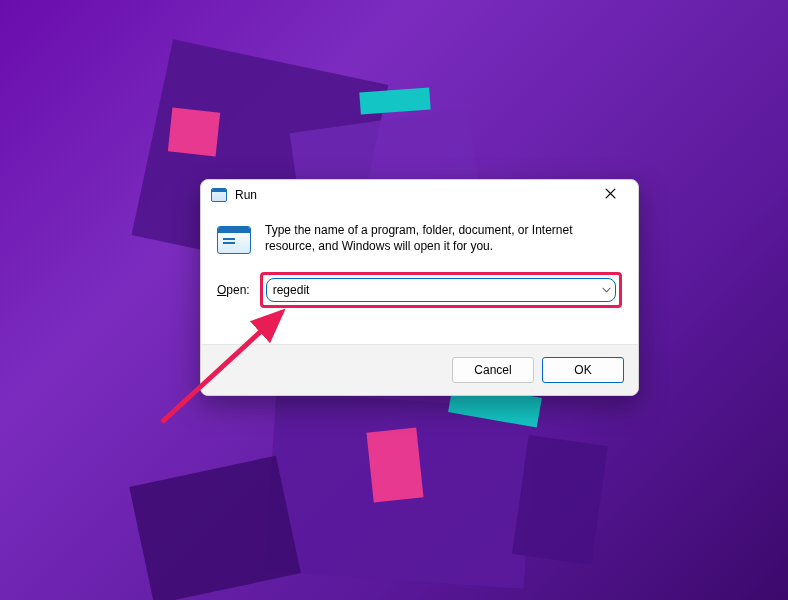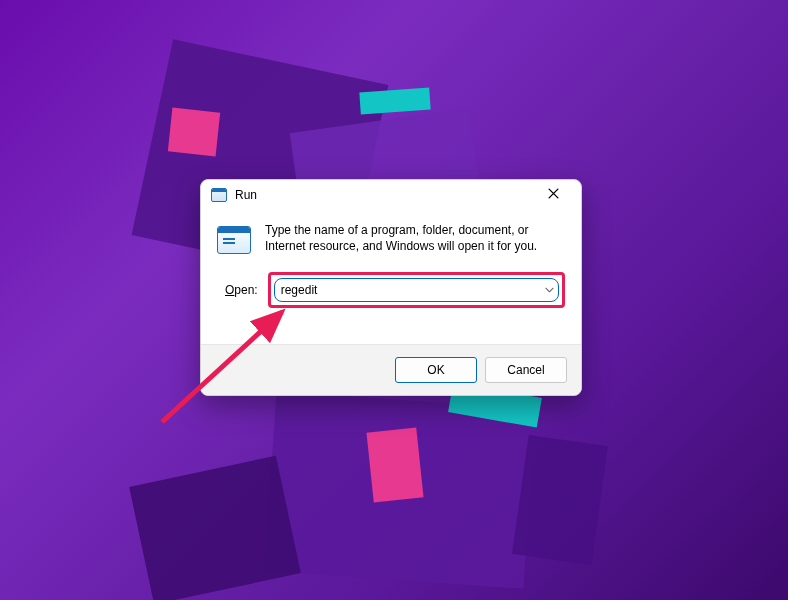--- a/index.html
+++ b/index.html
@@ -19,21 +19,21 @@
     .s4 { left: 360px; top: 90px;  width: 70px;  height: 22px;  background: #14c5c5; transform: rotate(-4deg); }
     .s5 { left: 270px; top: 400px; width: 260px; height: 180px; background: rgba(90,25,155,.9); transform: rotate(4deg); }
     .s6 { left: 370px; top: 430px; width: 50px;  height: 70px;  background: #e6398f; transform: rotate(-6deg); }
     .s7 { left: 450px; top: 390px; width: 90px;  height: 30px;  background: #14c5c5; transform: rotate(10deg); }
     .s8 { left: 140px; top: 470px; width: 150px; height: 120px; background: rgba(60,10,110,.85); transform: rotate(-12deg); }
     .s9 { left: 520px; top: 440px; width: 80px;  height: 120px; background: rgba(70,15,130,.8); transform: rotate(8deg); }
 
     .run-dialog {
       position: absolute;
       left: 200px; top: 179px;
-      width: 382px; height: 217px;
+      width: 439px; height: 217px;
       background: #ffffff;
       border: 1px solid #d0d0d0;
       border-radius: 8px;
       box-shadow: 0 10px 28px rgba(0,0,0,.35);
       display: flex; flex-direction: column;
       color: #000;
     }
     .titlebar {
       height: 30px;
       display: flex; align-items: center;
@@ -72,21 +72,21 @@
     .app-icon::before {
       content: ""; position: absolute; left: 0; right: 0; top: 0; height: 6px;
       background: #1b6fb8; border-radius: 2px 2px 0 0;
     }
     .app-icon::after {
       content: ""; position: absolute; left: 5px; top: 11px; width: 12px; height: 2px;
       background: #1b6fb8; box-shadow: 0 4px 0 #1b6fb8;
     }
     .desc-text { font-size: 12px; line-height: 1.35; color: #000; }
 
-    .open-row { display: flex; align-items: center; gap: 10px; margin-left: 8px; }
+    .open-row { display: flex; align-items: center; gap: 10px; }
     .open-label { font-size: 12px; }
     .open-label .ul { text-decoration: underline; }
     .highlight {
       flex: 1; border: 3px solid #e81d55; border-radius: 4px;
       padding: 3px;
     }
     .combo {
       display: flex; align-items: center;
       border: 1px solid #0067c0; border-radius: 8px;
       height: 24px; background: #fff;
@@ -165,22 +165,22 @@
             <svg viewBox="0 0 10 6">
                 <path d="M1 1 L5 5 L9 1" stroke="#666" stroke-width="1.2" fill="none" stroke-linecap="round" stroke-linejoin="round"></path>
               </svg>
           </span>
         </div>
       </div>
     </div>
   </div>
 
   <div class="footer">
+    <button class="btn"><span>Cancel</span></button>
     <button class="btn primary"><span>OK</span></button>
-    <button class="btn"><span>Cancel</span></button>
   </div>
 </div>
 
 <svg class="arrow" width="160" height="130">
   <defs>
     <marker id="ah" markerWidth="8" markerHeight="8" refX="6" refY="3" orient="auto">
       <path d="M0,0 L7,3 L0,6 Z" fill="#e81d55"></path>
     </marker>
   </defs>
   <line x1="8" y1="122" x2="128" y2="12" stroke="#e81d55" stroke-width="5" marker-end="url(#ah)"></line>

